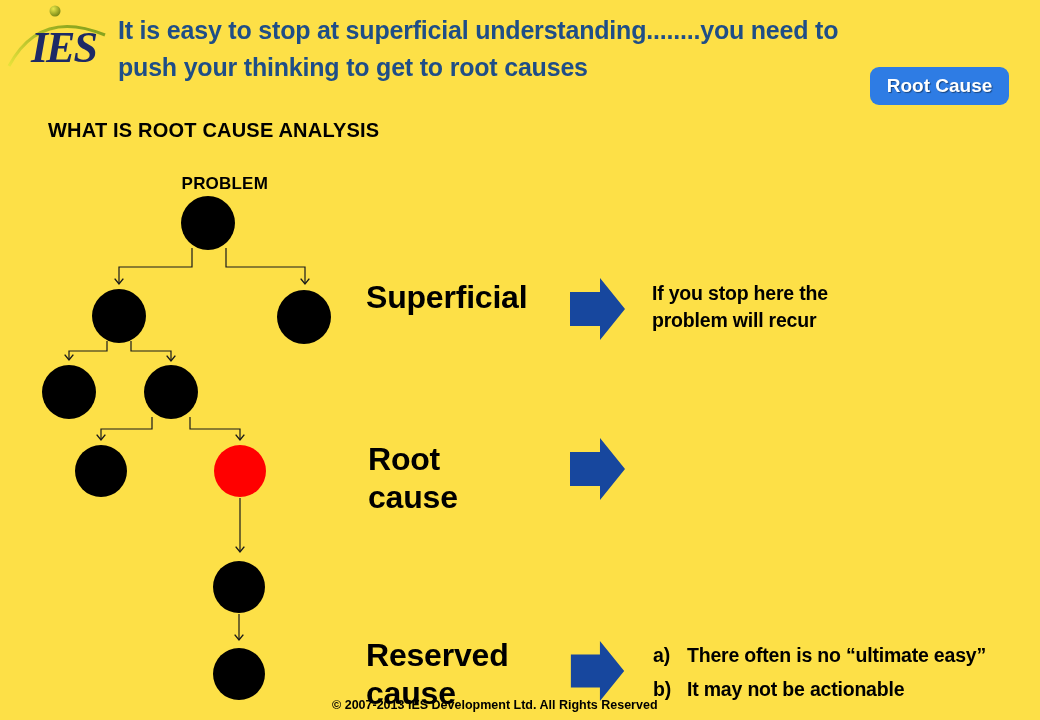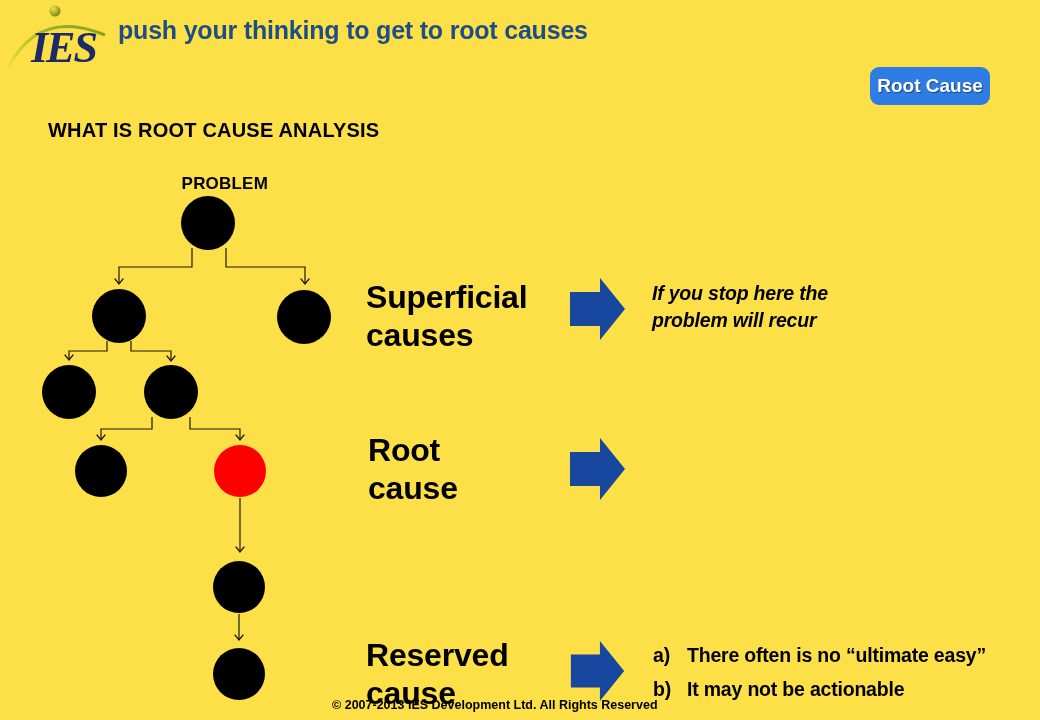--- a/index.html
+++ b/index.html
@@ -10,21 +10,21 @@
   
   .logo { position:absolute; left:6px; top:2px; }
   
   .title {
     position:absolute; left:118px; top:12px; width:860px;
     color:#1F4E87; font-size:25px; font-weight:bold; line-height:37px;
     letter-spacing:-0.2px;
   }
   
   .root-cause-btn {
-    position:absolute; left:870px; top:67px; width:120px; height:38px;
+    position:absolute; left:870px; top:67px; width:139px; height:38px;
     background:#2E7CE4; color:#ffffff; border-radius:9px;
     display:flex; align-items:center; justify-content:center;
     font-size:19px; font-weight:bold; cursor:pointer;
     text-shadow:1px 1px 1px rgba(0,0,0,0.45);
   }
   
   .heading {
     position:absolute; left:48px; top:119px;
     font-size:20px; font-weight:bold; color:#000; letter-spacing:0.2px;
   }
@@ -33,33 +33,33 @@
     position:absolute; left:148px; top:174px; width:120px; text-align:right;
     font-size:17px; font-weight:bold; color:#000; letter-spacing:0.2px;
   }
   .tree { position:absolute; left:0; top:0; }
   
   .row-label {
     position:absolute; font-size:32px; font-weight:bold; color:#000;
     line-height:38px; letter-spacing:-0.2px;
   }
   .row-label.l1 { left:366px; top:278px; }
-  .row-label.l2 { left:368px; top:431px; }
+  .row-label.l2 { left:368px; top:440px; }
   .row-label.l3 { left:366px; top:636px; }
   
   .block-arrow { position:absolute; left:570px; }
   .block-arrow.a1 { top:277px; }
   .block-arrow.a2 { top:437px; }
   .block-arrow.a3 { top:640px; }
   
   .desc {
     position:absolute; font-size:19.5px; font-weight:bold; color:#000;
     line-height:27px; letter-spacing:-0.2px;
   }
-  .desc.d1 { left:652px; top:280px;font-style:italic; }
+  .desc.d1 { left:652px; top:280px; }
   .desc.d2 { left:650px; top:441px; }
   .desc.d3 { left:653px; top:642px; }
   .list-row { display:flex; margin-bottom:7px; }
   .list-marker { width:34px; flex:0 0 34px; }
   
   .footer {
     position:absolute; left:332px; top:698px;
     font-size:12.5px; font-weight:bold; color:#000; white-space:nowrap;
   }
 </style>
@@ -78,20 +78,21 @@
         <stop offset="0" stop-color="#e9e94a"></stop>
         <stop offset="1" stop-color="#5d6e08"></stop>
       </radialGradient>
     </defs>
     <path d="M3,64 Q34,6 99,33" fill="none" stroke="url(#swoosh)" stroke-width="3"></path>
     <circle cx="49" cy="9" r="5.5" fill="url(#dotg)"></circle>
     <text x="25" y="60" font-family="'Liberation Serif', serif" font-style="italic" font-weight="bold" font-size="44" letter-spacing="-2" fill="#1D2A66">IES</text>
   </svg>
 
   <div class="title">
+    <div>It is easy to stop at superficial understanding........you need to</div>
     <div>push your thinking to get to root causes</div>
   </div>
 
   <div class="root-cause-btn">Root Cause</div>
 
   <div class="heading">WHAT IS ROOT CAUSE ANALYSIS</div>
 
   <div class="problem-label">PROBLEM</div>
 
   <svg class="tree" width="360" height="720" viewBox="0 0 360 720">
@@ -116,21 +117,20 @@
     <circle cx="69" cy="392" r="27" fill="#000000"></circle>
     <circle cx="171" cy="392" r="27" fill="#000000"></circle>
     <circle cx="101" cy="471" r="26" fill="#000000"></circle>
     <circle cx="240" cy="471" r="26" fill="#FF0000"></circle>
     <circle cx="239" cy="587" r="26" fill="#000000"></circle>
     <circle cx="239" cy="674" r="26" fill="#000000"></circle>
   </svg>
 
   <div class="row-label l1">
     <div>Superficial</div>
-    <div>causes</div>
   </div>
   <svg class="block-arrow a1" width="56" height="64" viewBox="0 0 56 64">
     <polygon points="0,15 30,15 30,1 55,32 30,63 30,49 0,49" fill="#17479E"></polygon>
   </svg>
   <div class="desc d1">
     <div>If you stop here the</div>
     <div>problem will recur</div>
   </div>
 
   <div class="row-label l2">

